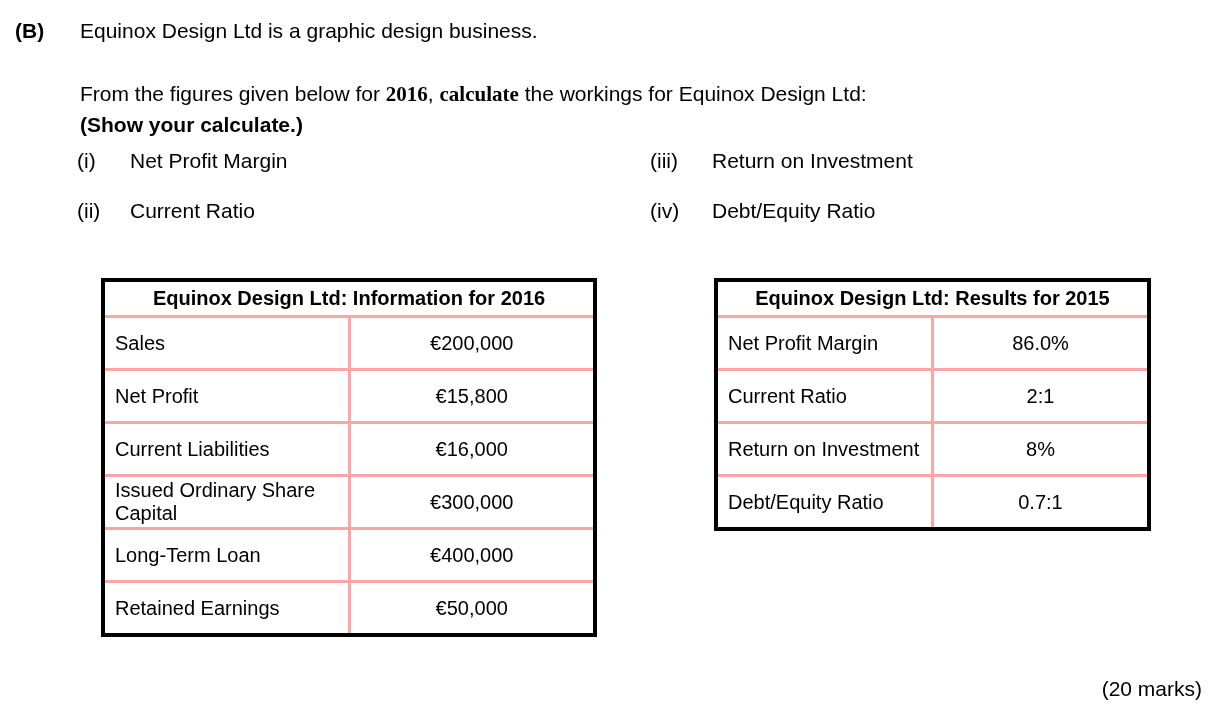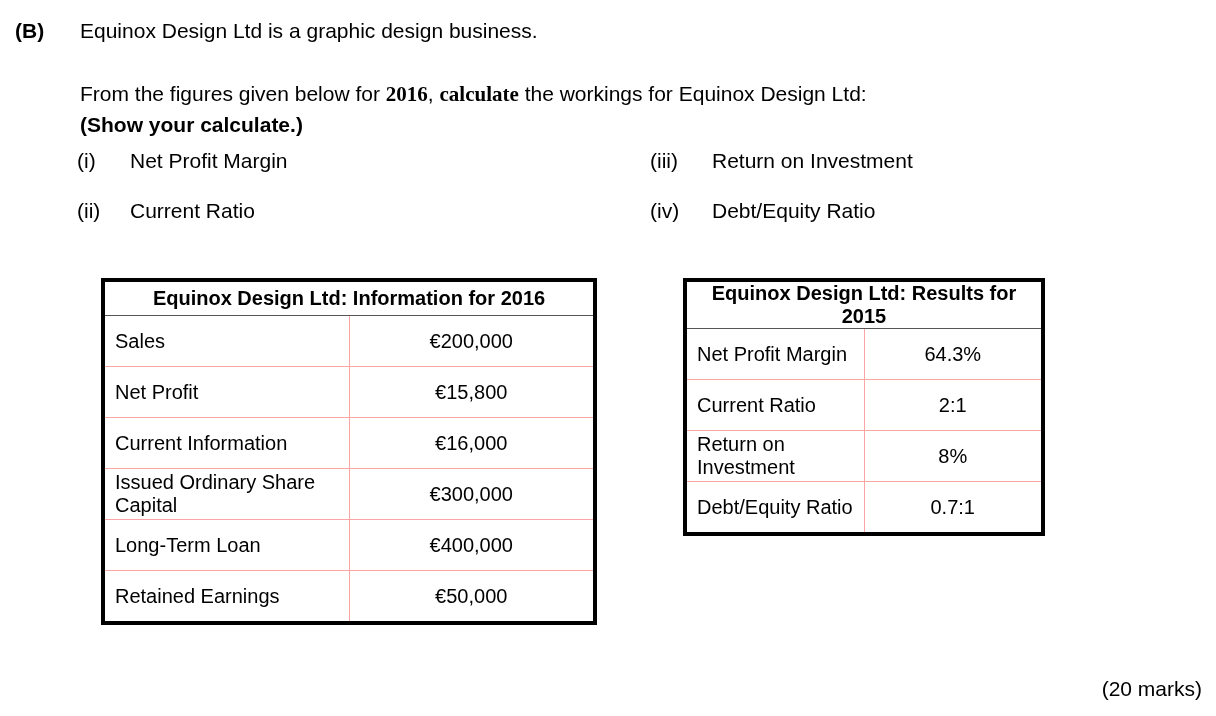--- a/index.html
+++ b/index.html
@@ -79,21 +79,21 @@
 
   
   .data-table {
     position: absolute;
     border-collapse: collapse;
     border: 4px solid #000000;
     background: #ffffff;
     table-layout: fixed;
   }
   .data-table td {
-    border: 1px solid #fca5a5;
+    border: 3px solid #fca5a5;
     font-size: 20px;
     padding: 0 10px;
     vertical-align: middle;
   }
   .data-table .hdr-cell {
     font-weight: bold;
     font-size: 20px;
     text-align: center;
     border-bottom: 1px solid #565656;
     padding: 0 6px;
@@ -112,23 +112,23 @@
   #table-info {
     left: 101px;
     top: 278px;
     width: 496px;
   }
   #table-info .label-cell { width: 346px; height: 50px; }
   #table-info .value-cell { width: 134px; height: 50px; }
 
   
   #table-results {
-    left: 683px;
+    left: 714px;
     top: 278px;
-    width: 362px;
+    width: 437px;
   }
   #table-results .label-cell { width: 268px; height: 50px; }
   #table-results .value-cell { width: 153px; height: 50px; }
 
   
   .marks {
     position: absolute;
     right: 14px;
     top: 674px;
     font-size: 21px;
@@ -167,21 +167,21 @@
     </tr>
     <tr>
       <td class="label-cell">Sales</td>
       <td class="value-cell">€200,000</td>
     </tr>
     <tr>
       <td class="label-cell">Net Profit</td>
       <td class="value-cell">€15,800</td>
     </tr>
     <tr>
-      <td class="label-cell">Current Information</td>
+      <td class="label-cell">Current Liabilities</td>
       <td class="value-cell">€16,000</td>
     </tr>
     <tr>
       <td class="label-cell">Issued Ordinary Share Capital</td>
       <td class="value-cell">€300,000</td>
     </tr>
     <tr>
       <td class="label-cell">Long-Term Loan</td>
       <td class="value-cell">€400,000</td>
     </tr>
@@ -192,21 +192,21 @@
   </tbody>
 </table>
 
 <table class="data-table" id="table-results">
   <tbody>
     <tr>
       <td class="hdr-cell" colspan="2">Equinox Design Ltd: Results for 2015</td>
     </tr>
     <tr>
       <td class="label-cell">Net Profit Margin</td>
-      <td class="value-cell">64.3%</td>
+      <td class="value-cell">86.0%</td>
     </tr>
     <tr>
       <td class="label-cell">Current Ratio</td>
       <td class="value-cell">2:1</td>
     </tr>
     <tr>
       <td class="label-cell">Return on Investment</td>
       <td class="value-cell">8%</td>
     </tr>
     <tr>

